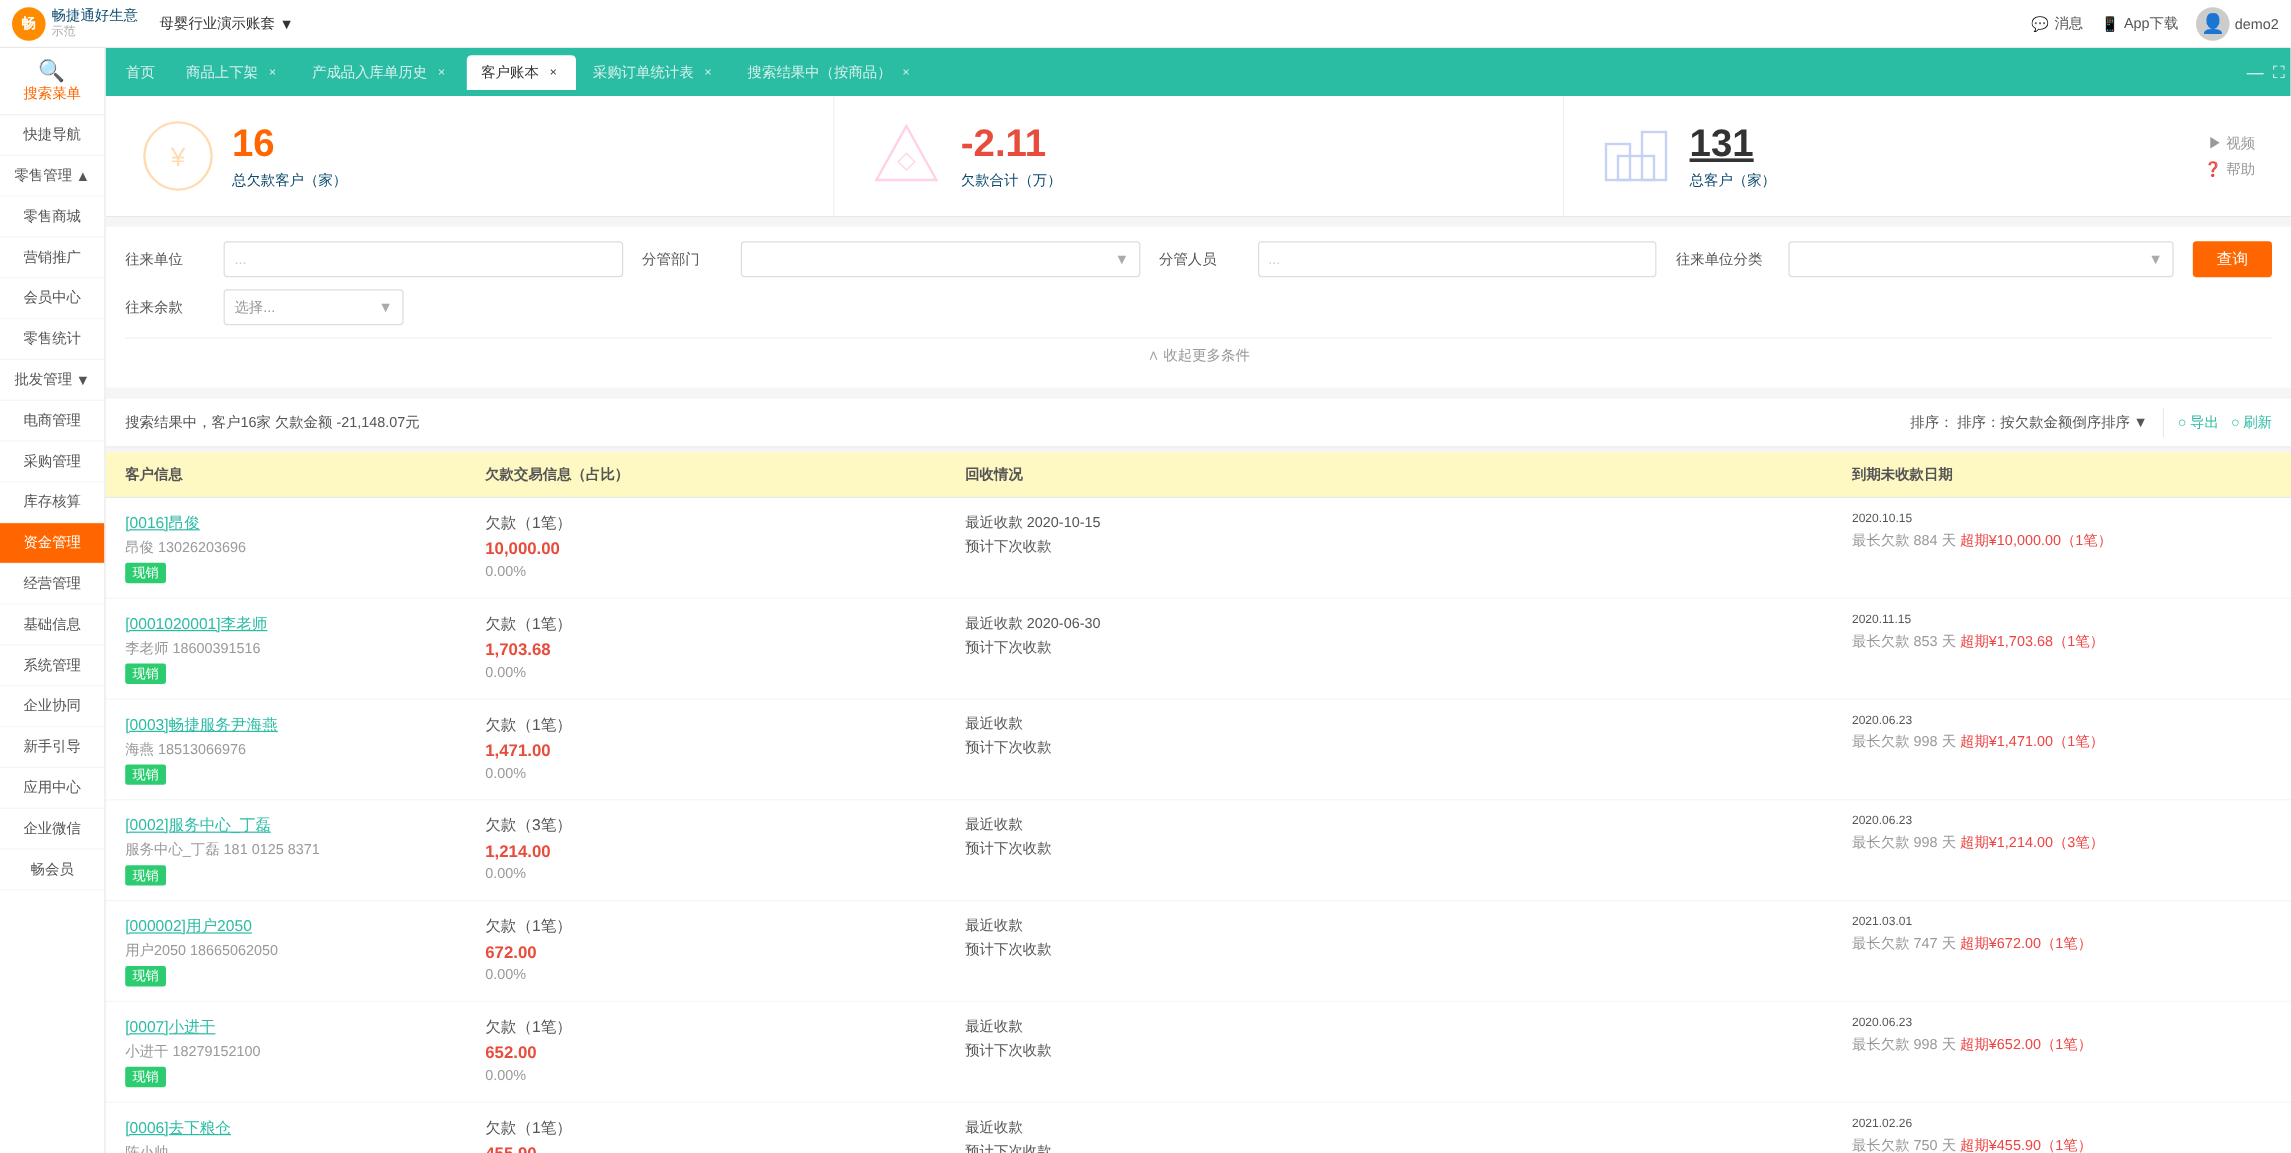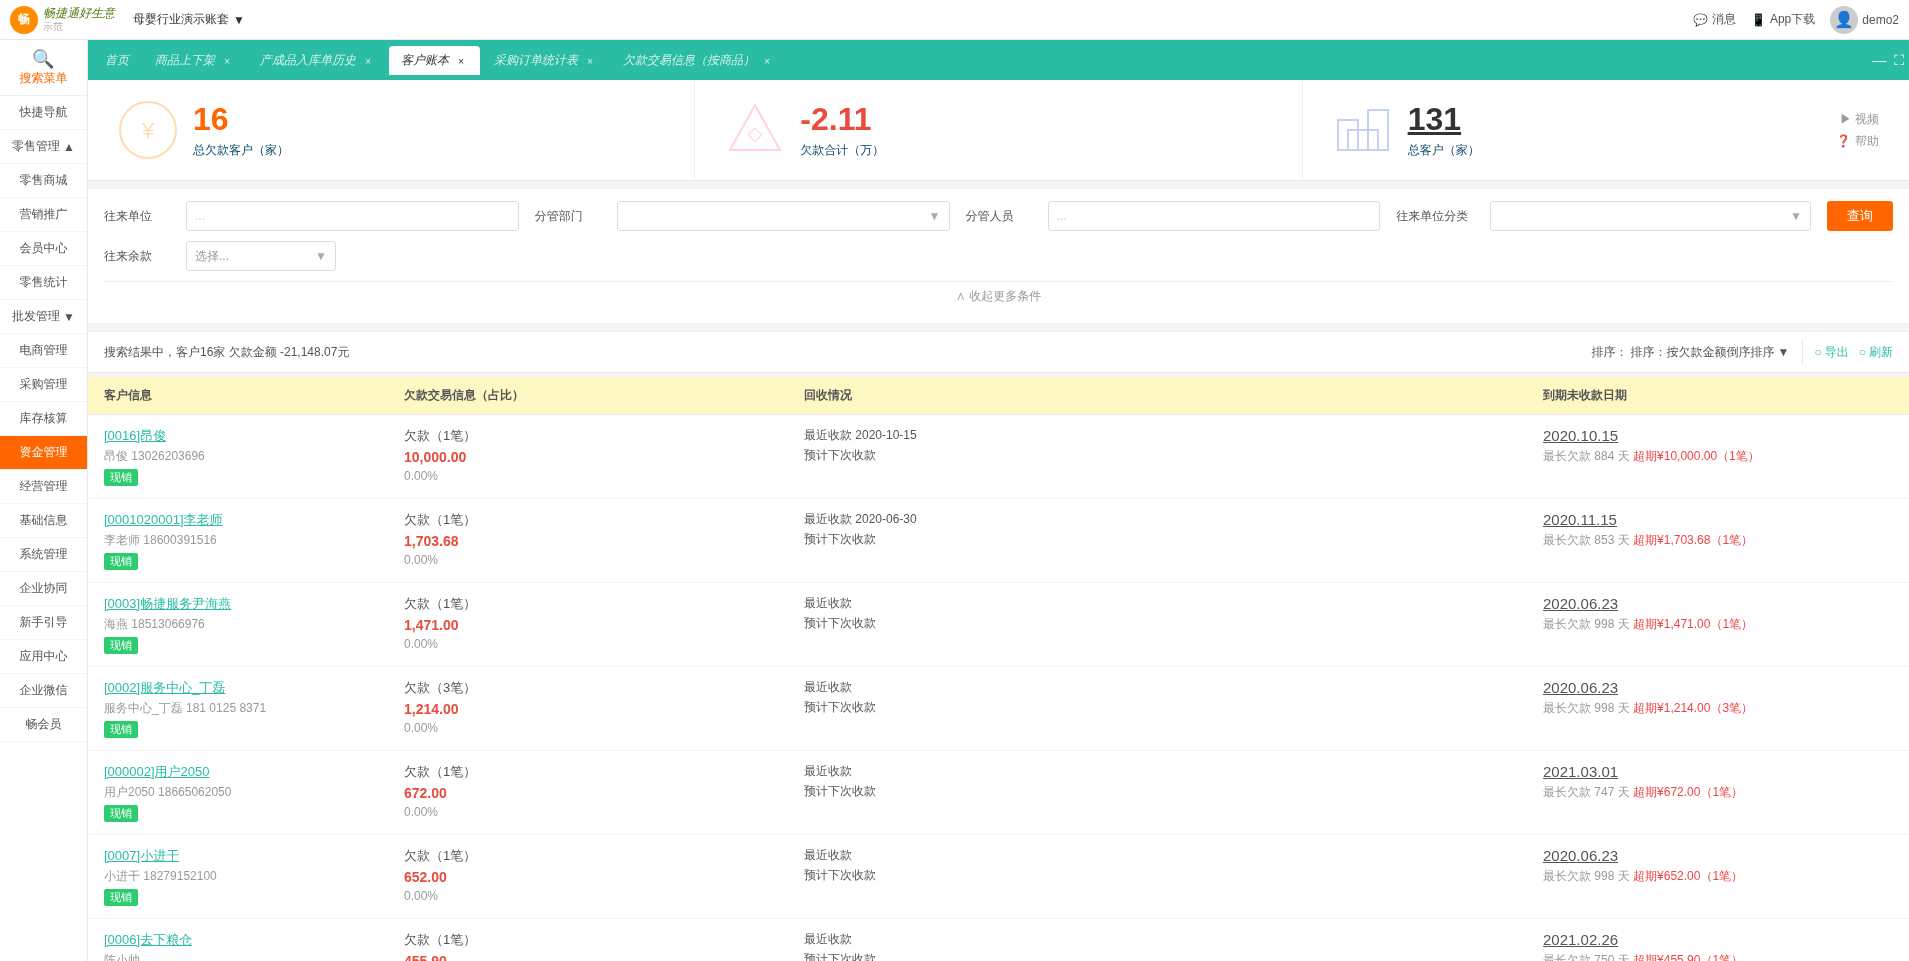--- a/index.html
+++ b/index.html
@@ -4,42 +4,42 @@
   <style>
     * { box-sizing: border-box; margin: 0; padding: 0; }
     body { font-family: 'Microsoft YaHei', Arial, sans-serif; font-size: 13px; background: #f5f5f5; color: #333; overflow: hidden; }
 
     
     .app-wrapper { display: flex; flex-direction: column; height: 961px; width: 1909px; }
     .top-bar { height: 40px; background: #fff; display: flex; align-items: center; justify-content: space-between; border-bottom: 1px solid #e8e8e8; padding: 0 10px; }
     .top-bar-left { display: flex; align-items: center; gap: 10px; }
     .logo-area { display: flex; align-items: center; gap: 5px; }
     .logo-icon { width: 28px; height: 28px; background: #ff8c00; border-radius: 50%; display: flex; align-items: center; justify-content: center; color: white; font-size: 12px; font-weight: bold; }
-    .app-title { font-size: 12px; color: #4d7c0f; font-style: italic; }
+    .app-title { font-size: 12px; color: #0c4a6e; }
     .store-selector { display: flex; align-items: center; gap: 4px; font-size: 12px; color: #333; padding: 0 8px; cursor: pointer; }
     .top-bar-right { display: flex; align-items: center; gap: 15px; }
     .top-btn { display: flex; align-items: center; gap: 4px; font-size: 12px; color: #555; cursor: pointer; }
     .avatar { width: 28px; height: 28px; border-radius: 50%; background: #ccc; overflow: hidden; display: flex; align-items: center; justify-content: center; }
 
     
     .main-area { display: flex; flex: 1; overflow: hidden; }
 
     
     .sidebar { width: 88px; background: #fff; border-right: 1px solid #e8e8e8; display: flex; flex-direction: column; overflow-y: auto; }
     .sidebar-search { padding: 8px; font-size: 12px; color: #ff6600; cursor: pointer; text-align: center; border-bottom: 1px solid #f0f0f0; }
     .sidebar-item { padding: 8px 5px; text-align: center; font-size: 12px; color: #555; cursor: pointer; border-bottom: 1px solid #f5f5f5; }
     .sidebar-item.active { background: #ff6600; color: #fff; }
     .sidebar-item.has-arrow { display: flex; align-items: center; justify-content: center; gap: 3px; }
 
     
     .content-area { flex: 1; display: flex; flex-direction: column; overflow: hidden; }
 
     
     .tab-bar { height: 40px; background: #2bbca4; display: flex; align-items: center; padding: 0 5px; gap: 2px; position: relative; }
-    .tab { display: flex; align-items: flex-end; gap: 5px; padding: 6px 12px; border-radius: 4px 4px 0 0; font-size: 12px; cursor: pointer; color: rgba(255,255,255,0.8); font-style: italic; }
+    .tab { display: flex; align-items: center; gap: 5px; padding: 6px 12px; border-radius: 4px 4px 0 0; font-size: 12px; cursor: pointer; color: rgba(255,255,255,0.8); }
     .tab.active { background: #fff; color: #333; border-radius: 4px 4px 0 0; }
     .tab-close { width: 14px; height: 14px; border-radius: 50%; display: flex; align-items: center; justify-content: center; font-size: 10px; cursor: pointer; }
     .tab-bar-actions { margin-left: auto; display: flex; align-items: center; gap: 8px; }
     .tab-bar-btn { color: rgba(255,255,255,0.9); cursor: pointer; font-size: 14px; }
 
     
     .page-content { flex: 1; overflow-y: auto; background: #f5f5f5; }
 
     
     .stats-row { display: flex; background: #fff; margin-bottom: 8px; border-bottom: 1px solid #e8e8e8; }
@@ -88,21 +88,21 @@
     .customer-contact { font-size: 12px; color: #999; margin-top: 3px; }
     .customer-badge { display: inline-block; padding: 1px 6px; border-radius: 2px; font-size: 11px; color: #fff; margin-top: 4px; }
     .badge-green { background: #2ecc71; }
     .debt-info { flex: 0 0 400px; }
     .debt-count { font-size: 13px; color: #555; }
     .debt-amount { font-size: 14px; color: #e74c3c; font-weight: bold; margin-top: 4px; }
     .debt-percent { font-size: 12px; color: #999; margin-top: 4px; }
     .collection-info { flex: 1; }
     .collection-row { display: flex; gap: 8px; font-size: 12px; color: #555; margin-bottom: 3px; }
     .date-info { flex: 0 0 350px; }
-    .due-date { font-size: 15px; color: #555; text-decoration: underline; }
+    .due-date { font-size: 10px; color: #555; }
     .overdue-info { font-size: 12px; color: #999; margin-top: 4px; }
     .overdue-link { color: #ef4444; cursor: pointer; }
 
     
     ::-webkit-scrollbar { width: 6px; height: 6px; }
     ::-webkit-scrollbar-track { background: #f1f1f1; }
     ::-webkit-scrollbar-thumb { background: #ccc; border-radius: 3px; }
 
     .divider { width: 1px; background: #e8e8e8; margin: 0 2px; height: 24px; }
   </style>
@@ -227,21 +227,21 @@
         </div>
         <div class="tab active">
           <span>客户账本</span>
           <span class="tab-close">×</span>
         </div>
         <div class="tab">
           <span>采购订单统计表</span>
           <span class="tab-close">×</span>
         </div>
         <div class="tab">
-          <span>欠款交易信息（按商品）</span>
+          <span>搜索结果中（按商品）</span>
           <span class="tab-close">×</span>
         </div>
         <div class="tab-bar-actions">
           <span class="tab-bar-btn">—</span>
           <span class="tab-bar-btn">⛶</span>
         </div>
       </div>
 
       <div class="page-content">
 

